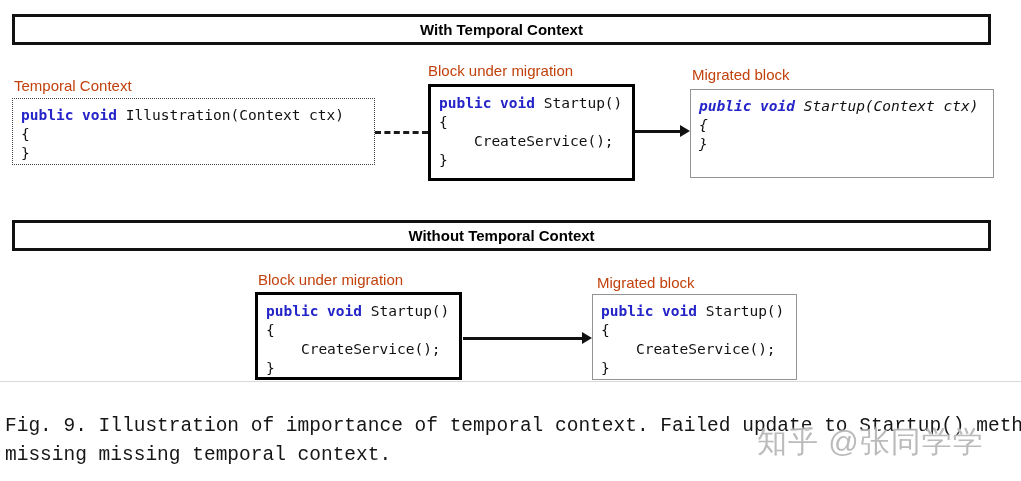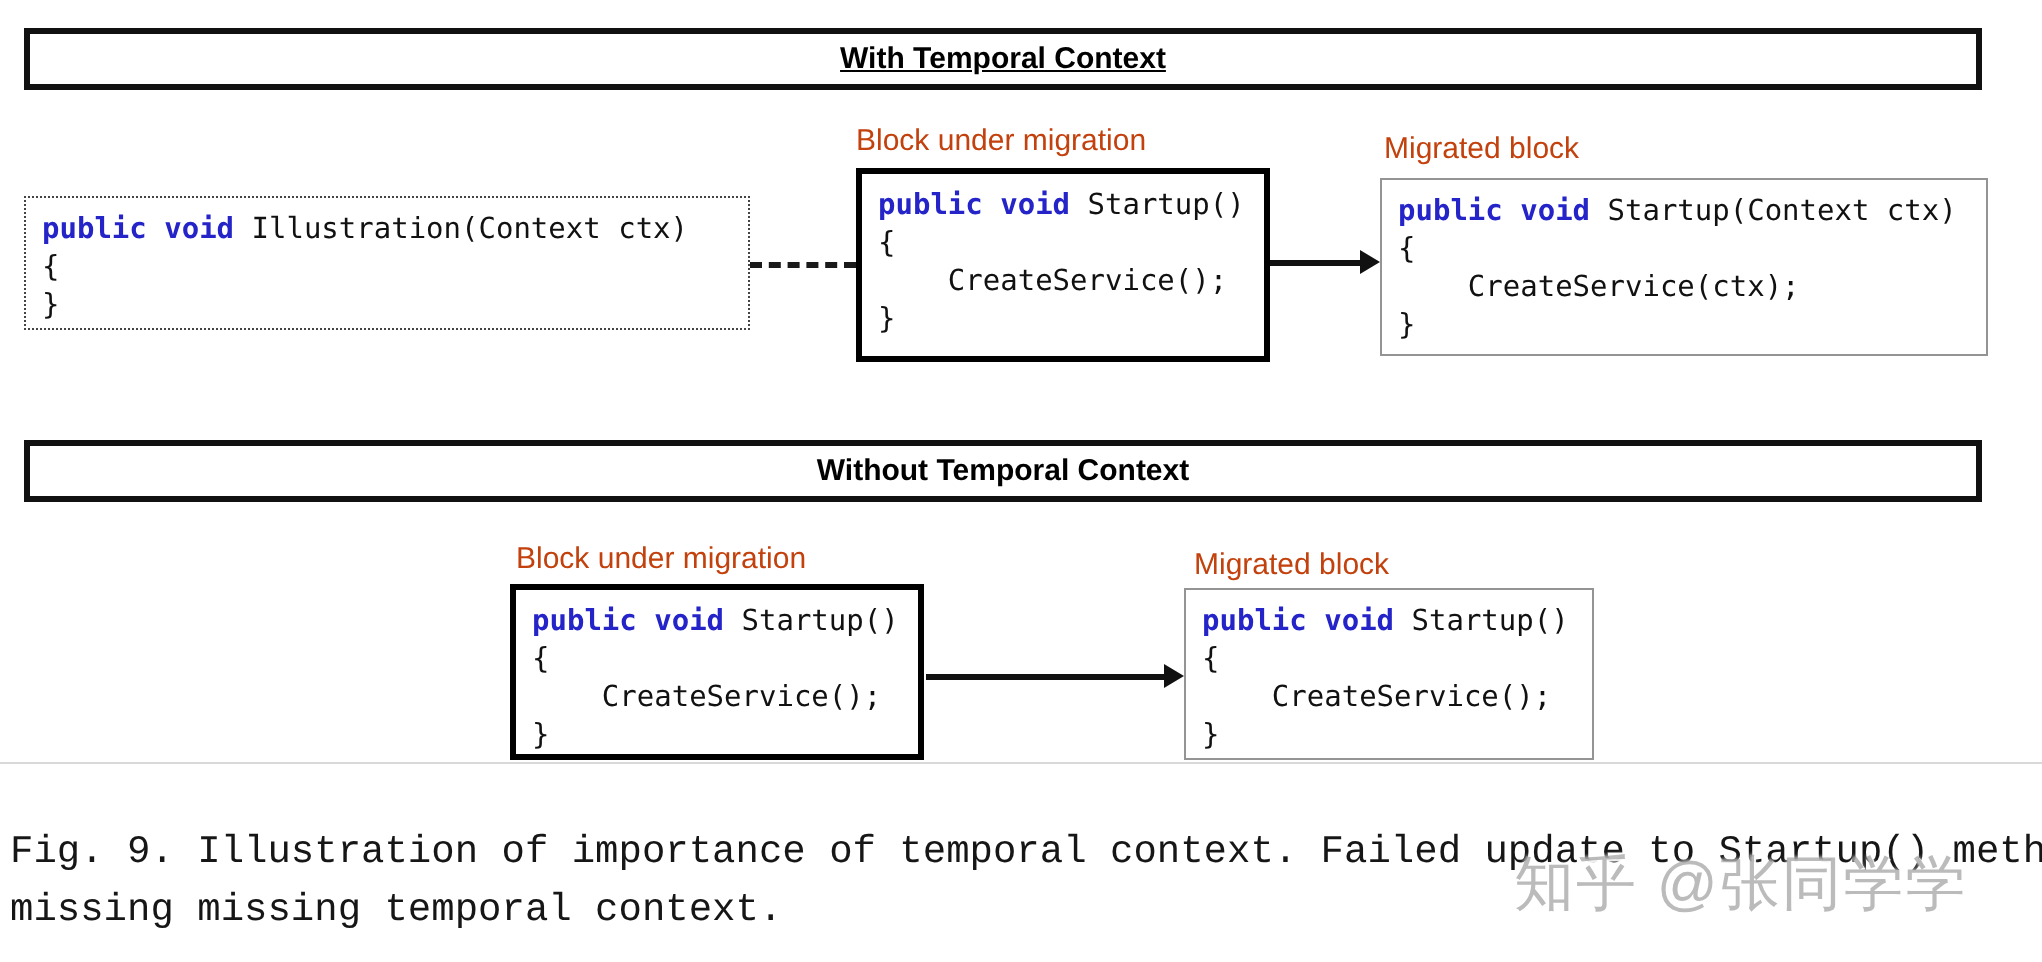--- a/index.html
+++ b/index.html
@@ -45,24 +45,25 @@
     font-size:30px;letter-spacing:1px;color:rgba(145,145,145,0.62);
     text-shadow:0 0 2px #ffffff,1px 1px 0 rgba(255,255,255,0.9);
     white-space:nowrap;font-family:"Liberation Sans",sans-serif;
   }
 </style>
 </head>
 <body>
 
 <div id="figure">
 
-  <div class="header-bar" style="top:14px;text-decoration:underline;">
+  <div class="header-bar" style="top:14px;">
     <span class="bar-title">With Temporal Context</span>
   </div>
 
+  <div class="block-label" style="left:14px;top:77px;">Temporal Context</div>
   <div class="code-box dotted" style="left:12px;top:98px;width:363px;height:67px;">
     <div class="code">
       <div class="code-line"><span class="kw">public void</span><span> Illustration(Context ctx)</span></div>
       <div class="code-line"><span>{</span></div>
       <div class="code-line"><span>}</span></div>
     </div>
   </div>
 
   <div class="connector-dashed" style="left:375px;top:131px;width:53px;"></div>
 
@@ -73,25 +74,24 @@
       <div class="code-line"><span>{</span></div>
       <div class="code-line"><span>    CreateService();</span></div>
       <div class="code-line"><span>}</span></div>
     </div>
   </div>
 
   <div class="arrow-line" style="left:635px;top:130px;width:47px;"></div>
   <div class="arrow-head" style="left:680px;top:125px;"></div>
 
   <div class="block-label" style="left:692px;top:66px;">Migrated block</div>
-  <div class="code-box thin" style="left:690px;top:89px;width:304px;height:89px;">
+  <div class="code-box thin" style="left:690px;top:89px;width:304px;height:89px;font-style:italic;">
     <div class="code">
       <div class="code-line"><span class="kw">public void</span><span> Startup(Context ctx)</span></div>
       <div class="code-line"><span>{</span></div>
-      <div class="code-line"><span>    CreateService(ctx);</span></div>
       <div class="code-line"><span>}</span></div>
     </div>
   </div>
 
   <div class="header-bar" style="top:220px;">
     <span class="bar-title">Without Temporal Context</span>
   </div>
 
   <div class="block-label" style="left:258px;top:271px;">Block under migration</div>
   <div class="code-box thick" style="left:255px;top:292px;width:207px;height:88px;">

